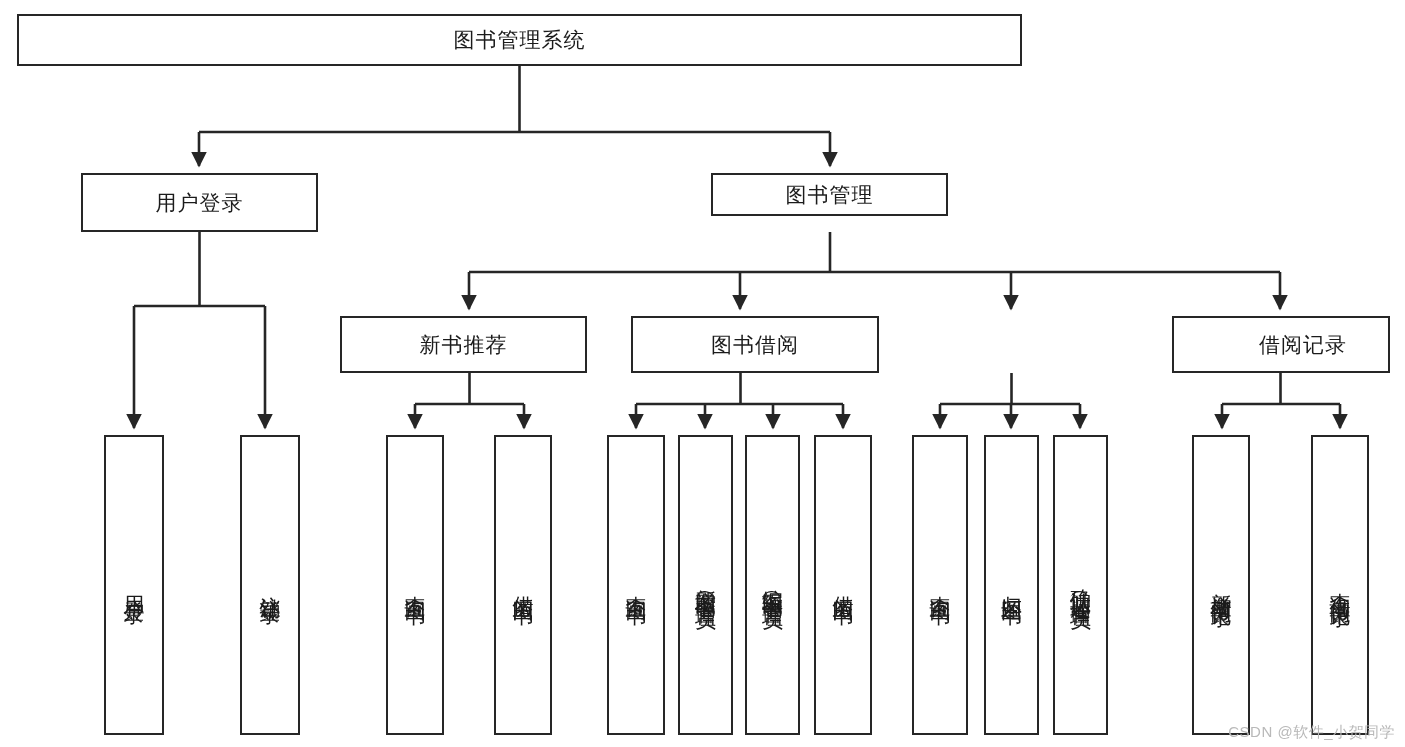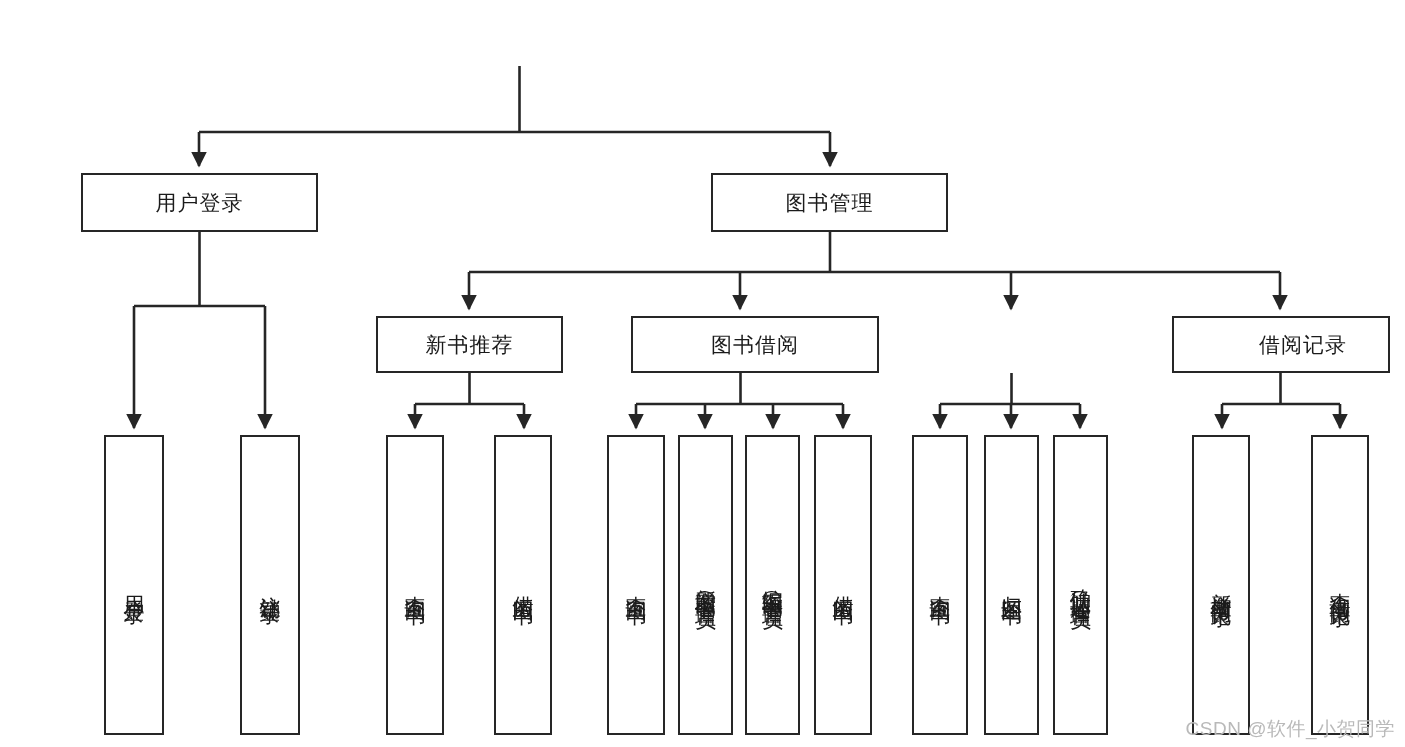--- a/index.html
+++ b/index.html
@@ -38,21 +38,21 @@
     text-orientation:upright;
     line-height:1.05;
     letter-spacing:3px;
     white-space:nowrap;
     display:block;
   }
   .watermark{
     position:absolute;
     right:10px;
     bottom:5px;
-    font-size:19px;
+    font-size:15px;
     color:#b9b9b9;
     white-space:nowrap;
     letter-spacing:0.5px;
   }
 </style>
 </head>
 <body>
 
 <div id="canvas">
 
@@ -101,29 +101,32 @@
       <path d="M 1011 404 L 1011 428" marker-end="url(#arrow)"></path>
       <path d="M 1080 404 L 1080 428" marker-end="url(#arrow)"></path>
 
       <path d="M 1280.5 373 L 1280.5 404"></path>
       <path d="M 1222 404 L 1340 404"></path>
       <path d="M 1222 404 L 1222 428" marker-end="url(#arrow)"></path>
       <path d="M 1340 404 L 1340 428" marker-end="url(#arrow)"></path>
     </g>
   </svg>
 
+  <div class="node horiz" style="left:17px;top:14px;width:1005px;height:52px;">
+    <span>图书管理系统</span>
+  </div>
 
   <div class="node horiz" style="left:81px;top:173px;width:237px;height:59px;">
     <span>用户登录</span>
   </div>
-  <div class="node horiz" style="left:711px;top:173px;width:237px;height:59px;align-items:center;">
+  <div class="node horiz" style="left:711px;top:173px;width:237px;height:43px;align-items:center;">
     <span>图书管理</span>
   </div>
 
-  <div class="node horiz" style="left:376px;top:316px;width:187px;height:57px;">
+  <div class="node horiz" style="left:340px;top:316px;width:247px;height:57px;">
     <span>新书推荐</span>
   </div>
   <div class="node horiz" style="left:631px;top:316px;width:248px;height:57px;">
     <span>图书借阅</span>
   </div>
   <div class="node horiz" style="left:1172px;top:316px;width:218px;height:57px;padding-left:44px;">
     <span>借阅记录</span>
   </div>
 
   <div class="node vert" style="left:104px;top:435px;width:60px;height:300px;">

